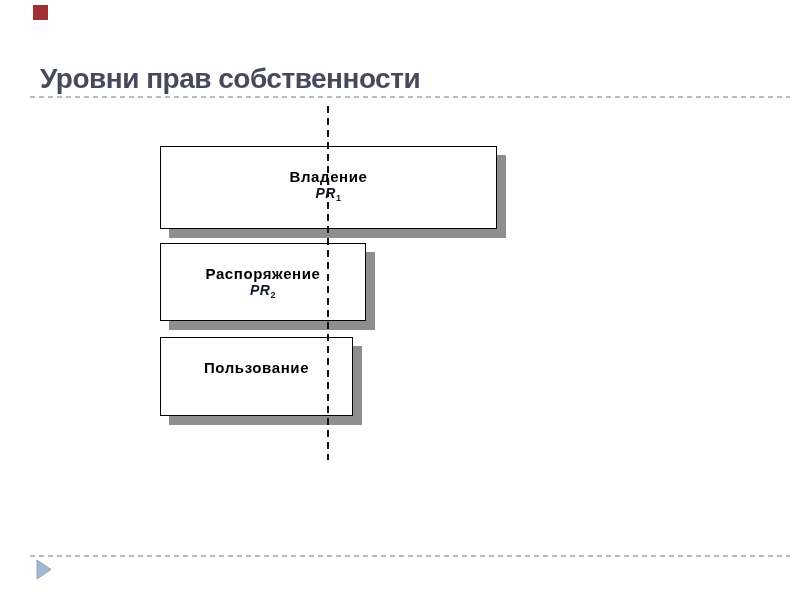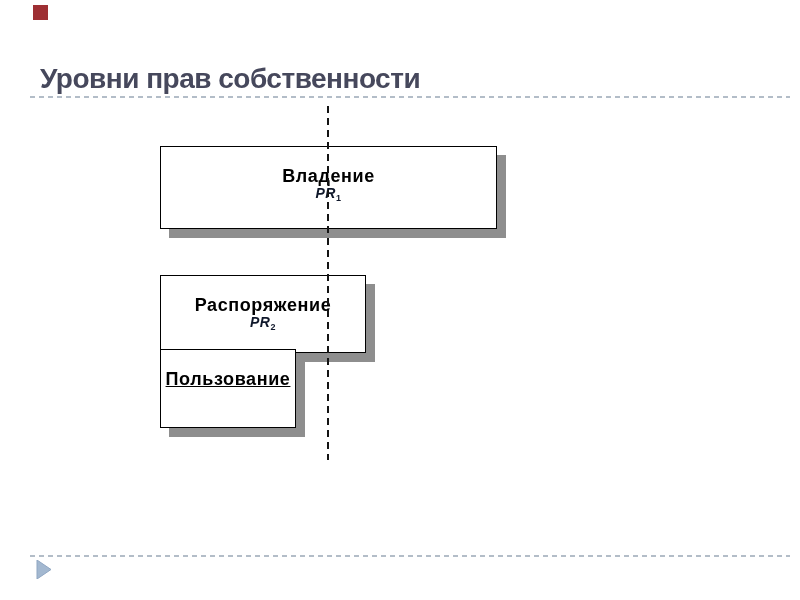--- a/index.html
+++ b/index.html
@@ -50,37 +50,37 @@
     position:absolute;
     background:#ffffff;
     border:1px solid #000000;
     box-shadow:9px 9px 0 0 #8E8E8E;
     text-align:center;
     z-index:1;
     box-sizing:border-box;
   }
   .dbox .box-label {
     margin-top:21px;
-    font-size:18px; font-weight:bold; color:#000;
+    font-size:15px; font-weight:bold; color:#000;
     letter-spacing:0.6px;
     line-height:17px;
   }
   .dbox .box-symbol {
     font-size:14px; font-weight:bold; font-style:italic;
     color:#0f172a; line-height:17px;
     letter-spacing:0.5px;
   }
   .dbox .box-symbol sub {
     font-size:9px; font-style:normal;
     vertical-align:baseline;
     position:relative; top:3px;
   }
   .dbox.b1 { left:160px; top:146px; width:337px; height:83px; }
-  .dbox.b2 { left:160px; top:243px; width:206px; height:78px;margin-top:32px; }
-  .dbox.b3 { left:160px; top:349px; width:136px; height:79px;text-decoration:underline; }
+  .dbox.b2 { left:160px; top:243px; width:206px; height:78px; }
+  .dbox.b3 { left:160px; top:337px; width:193px; height:79px; }
 
   
   .footer-triangle {
     position:absolute; left:36px; top:560px;
     width:16px; height:19px;
   }
 </style>
 </head>
 <body>
 

